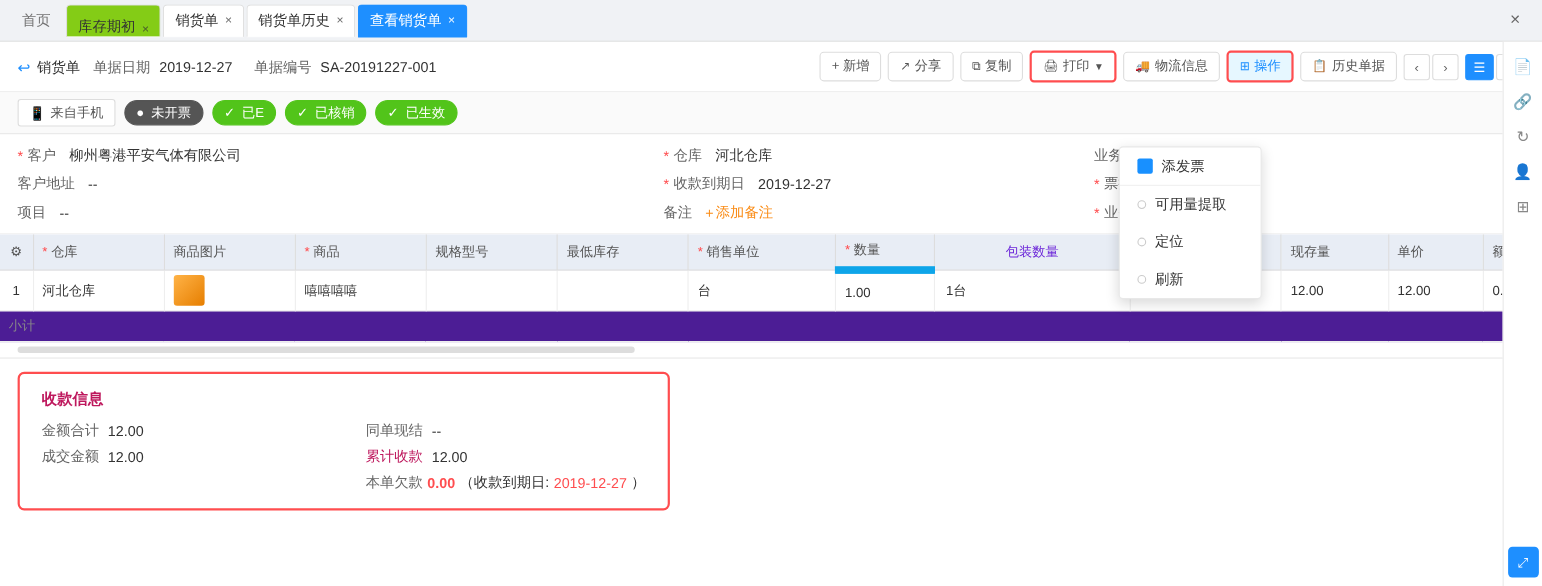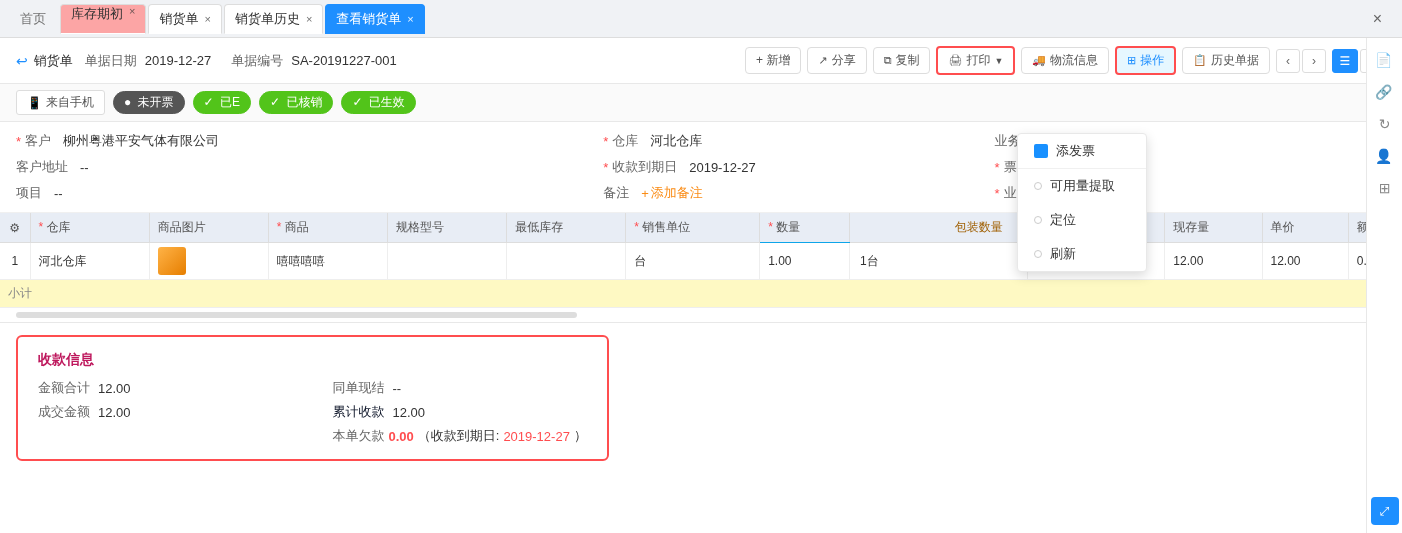--- a/index.html
+++ b/index.html
@@ -11,21 +11,21 @@
     tbody tr:nth-child(even) { background: #fafafa; }
     tbody td { padding: 6px 8px; border-right: 1px solid #eee; border-bottom: 1px solid #eee; color: #333; white-space: nowrap; }
   </style>
 </head>
 <body>
 
 <div style="display:flex; align-items:center; background:#f0f2f5; border-bottom:1px solid #ddd; height:38px; padding:0 8px;">
   <div style="display:flex;align-items:center;padding:0 12px;height:30px;cursor:pointer;font-size:13px;color:#737373;background:transparent;border:none;">
     <span>首页</span>
   </div>
-  <div style="display:flex;align-items:flex-start;padding:0 10px;height:30px;border-radius:4px 4px 0 0;cursor:pointer;font-size:13px;gap:6px;background:#fca5a5;border:1px solid #ddd;border-bottom:1px solid #fff;margin-left:2px;">
+  <div style="display:flex;align-items:flex-end;padding:0 10px;height:30px;border-radius:4px 4px 0 0;cursor:pointer;font-size:13px;gap:6px;background:#84cc16;border:1px solid #ddd;border-bottom:1px solid #fff;margin-left:2px;">
     <span>库存期初</span>
     <span style="font-size:11px;cursor:pointer;opacity:0.7;">×</span>
   </div>
   <div style="display:flex;align-items:center;padding:0 10px;height:30px;border-radius:4px 4px 0 0;cursor:pointer;font-size:13px;gap:6px;background:#fff;border:1px solid #ddd;border-bottom:1px solid #fff;margin-left:2px;">
     <span>销货单</span>
     <span style="font-size:11px;cursor:pointer;opacity:0.7;">×</span>
   </div>
   <div style="display:flex;align-items:center;padding:0 10px;height:30px;border-radius:4px 4px 0 0;cursor:pointer;font-size:13px;gap:6px;background:#fff;border:1px solid #ddd;border-bottom:1px solid #fff;margin-left:2px;">
     <span>销货单历史</span>
     <span style="font-size:11px;cursor:pointer;opacity:0.7;">×</span>
@@ -179,24 +179,24 @@
           </th>
           <th style="padding:6px 8px;text-align:left;border-right:1px solid #ddd;border-bottom:1px solid #ddd;font-weight:500;color:#555;white-space:nowrap;">商品图片</th>
           <th style="padding:6px 8px;text-align:left;border-right:1px solid #ddd;border-bottom:1px solid #ddd;font-weight:500;color:#555;white-space:nowrap;">
             <span style="color:#ff4d4f;">*</span> <span>商品</span>
           </th>
           <th style="padding:6px 8px;text-align:left;border-right:1px solid #ddd;border-bottom:1px solid #ddd;font-weight:500;color:#555;white-space:nowrap;">规格型号</th>
           <th style="padding:6px 8px;text-align:left;border-right:1px solid #ddd;border-bottom:1px solid #ddd;font-weight:500;color:#555;white-space:nowrap;">最低库存</th>
           <th style="padding:6px 8px;text-align:left;border-right:1px solid #ddd;border-bottom:1px solid #ddd;font-weight:500;color:#555;white-space:nowrap;">
             <span style="color:#ff4d4f;">*</span> <span>销售单位</span>
           </th>
-          <th style="padding:6px 8px;text-align:left;border-right:1px solid #ddd;border-bottom:1px solid #0ea5e9;font-weight:500;color:#555;white-space:nowrap;">
+          <th style="padding:6px 8px;text-align:left;border-right:1px solid #ddd;border-bottom:7px solid #0ea5e9;font-weight:500;color:#555;white-space:nowrap;">
             <span style="color:#ff4d4f;">*</span> <span>数量</span>
           </th>
-          <th style="padding:6px 24px;text-align:right;border-right:1px solid #ddd;border-bottom:1px solid #ddd;font-weight:500;color:#a16207;white-space:nowrap;">包装数量</th>
+          <th style="padding:6px 24px;text-align:center;border-right:1px solid #ddd;border-bottom:1px solid #ddd;font-weight:500;color:#6d28d9;white-space:nowrap;">包装数量</th>
           <th style="padding:6px 8px;text-align:left;border-right:1px solid #ddd;border-bottom:1px solid #ddd;font-weight:500;color:#555;white-space:nowrap;">可用量（...</th>
           <th style="padding:6px 8px;text-align:left;border-right:1px solid #ddd;border-bottom:1px solid #ddd;font-weight:500;color:#555;white-space:nowrap;">现存量</th>
           <th style="padding:6px 8px;text-align:left;border-right:1px solid #ddd;border-bottom:1px solid #ddd;font-weight:500;color:#555;white-space:nowrap;">单价</th>
           <th style="padding:6px 8px;text-align:left;border-right:1px solid #ddd;border-bottom:1px solid #ddd;font-weight:500;color:#555;white-space:nowrap;">额</th>
         </tr>
       </thead>
       <tbody>
         <tr style="background:#fff;">
           <td style="padding:6px 8px;border-right:1px solid #eee;border-bottom:1px solid #eee;text-align:center;color:#333;">1</td>
           <td style="padding:6px 8px;border-right:1px solid #eee;border-bottom:1px solid #eee;color:#333;">河北仓库</td>
@@ -207,21 +207,21 @@
           <td style="padding:6px 8px;border-right:1px solid #eee;border-bottom:1px solid #eee;color:#333;"></td>
           <td style="padding:6px 8px;border-right:1px solid #eee;border-bottom:1px solid #eee;color:#333;"></td>
           <td style="padding:6px 8px;border-right:1px solid #eee;border-bottom:1px solid #eee;color:#333;">台</td>
           <td style="padding:6px 8px;border-right:1px solid #eee;border-bottom:1px solid #eee;color:#333;">1.00</td>
           <td style="padding:6px 10px;border-right:1px solid #eee;border-bottom:1px solid #eee;color:#333;">1台</td>
           <td style="padding:6px 8px;border-right:1px solid #eee;border-bottom:1px solid #eee;color:#333;"></td>
           <td style="padding:6px 8px;border-right:1px solid #eee;border-bottom:1px solid #eee;color:#333;">12.00</td>
           <td style="padding:6px 8px;border-right:1px solid #eee;border-bottom:1px solid #eee;color:#333;">12.00</td>
           <td style="padding:6px 8px;border-right:1px solid #eee;border-bottom:1px solid #eee;color:#333;">0.</td>
         </tr>
-        <tr style="background:#fef9c3;">
+        <tr style="background:#4c1d95;">
           <td colspan="13" style="padding:5px 8px;border-bottom:1px solid #eee;color:#888;font-size:12px;">小计</td>
         </tr>
       </tbody>
     </table>
 
     <div style="height:6px;background:#ddd;border-radius:3px;margin:4px 16px;width:40%;"></div>
   </div>
 
   <div style="padding:12px 16px;">
     <div style="border:2px solid #ff4d4f;border-radius:6px;padding:14px 20px;display:inline-block;min-width:500px;background:#fff;">
@@ -233,21 +233,21 @@
         </div>
         <div style="display:flex;align-items:center;gap:8px;font-size:13px;">
           <span style="color:#666;">同单现结</span>
           <span style="color:#333;">--</span>
         </div>
         <div style="display:flex;align-items:center;gap:8px;font-size:13px;">
           <span style="color:#666;">成交金额</span>
           <span style="color:#333;">12.00</span>
         </div>
         <div style="display:flex;align-items:center;gap:8px;font-size:13px;">
-          <span style="color:#0f172a;">累计收款</span>
+          <span style="color:#be185d;">累计收款</span>
           <span style="color:#333;">12.00</span>
         </div>
         <div></div>
         <div style="display:flex;align-items:center;gap:4px;font-size:13px;flex-wrap:wrap;">
           <span style="color:#666;">本单欠款</span>
           <span style="color:#ff4d4f;font-weight:bold;">0.00</span>
           <span style="color:#333;">（收款到期日:</span>
           <span style="color:#ff4d4f;">2019-12-27</span>
           <span style="color:#333;">）</span>
         </div>

